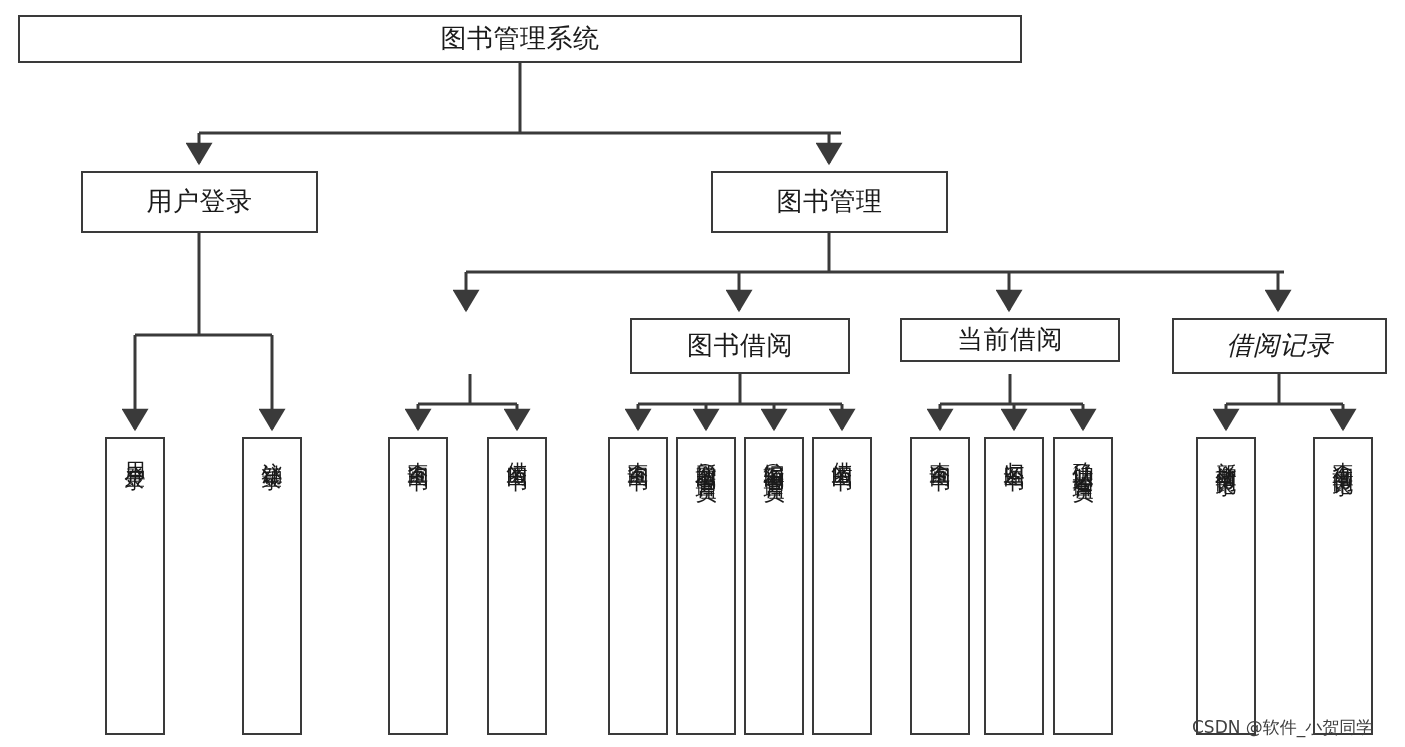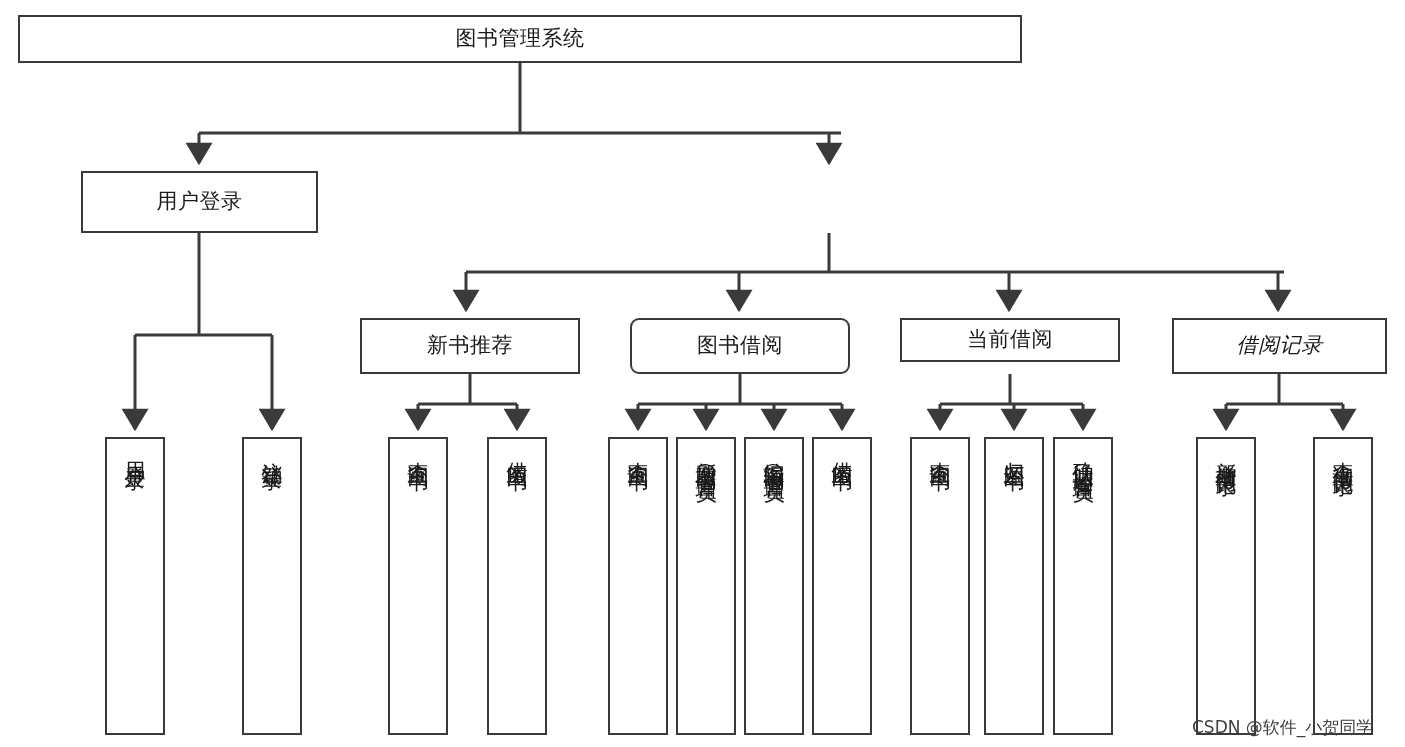--- a/index.html
+++ b/index.html
@@ -37,21 +37,21 @@
     color: #1a1a1a;
     z-index: 2;
   }
   .node-label {
     display: block;
     text-align: center;
     line-height: 1.22;
     letter-spacing: 0.5px;
   }
   .node.horizontal .node-label {
-    font-size: 21px;
+    font-size: 26px;
   }
   .node.vertical {
     align-items: flex-start;
     padding-top: 6px;
   }
   .node.vertical .node-label {
     writing-mode: vertical-rl;
     text-orientation: upright;
     font-size: 21px;
     letter-spacing: 3px;
@@ -136,26 +136,26 @@
   </svg>
 
   <div class="node horizontal" style="left:18px; top:15px; width:1004px; height:48px;">
     <span class="node-label">图书管理系统</span>
   </div>
 
   <div class="node horizontal" style="left:81px; top:171px; width:237px; height:62px;">
     <span class="node-label">用户登录</span>
   </div>
 
-
-  <div class="node horizontal" style="left:360px; top:318px; width:220px; height:56px;">
-    <span class="node-label">新书推荐</span>
-  </div>
-
-  <div class="node horizontal" style="left:630px; top:318px; width:220px; height:56px;border-radius:9px;">
+  <div class="node horizontal" style="left:711px; top:171px; width:237px; height:62px;">
+    <span class="node-label">图书管理</span>
+  </div>
+
+
+  <div class="node horizontal" style="left:630px; top:318px; width:220px; height:56px;">
     <span class="node-label">图书借阅</span>
   </div>
 
   <div class="node horizontal" style="left:900px; top:318px; width:220px; height:44px;">
     <span class="node-label">当前借阅</span>
   </div>
 
   <div class="node horizontal" style="left:1172px; top:318px; width:215px; height:56px;font-style:italic;">
     <span class="node-label">借阅记录</span>
   </div>

